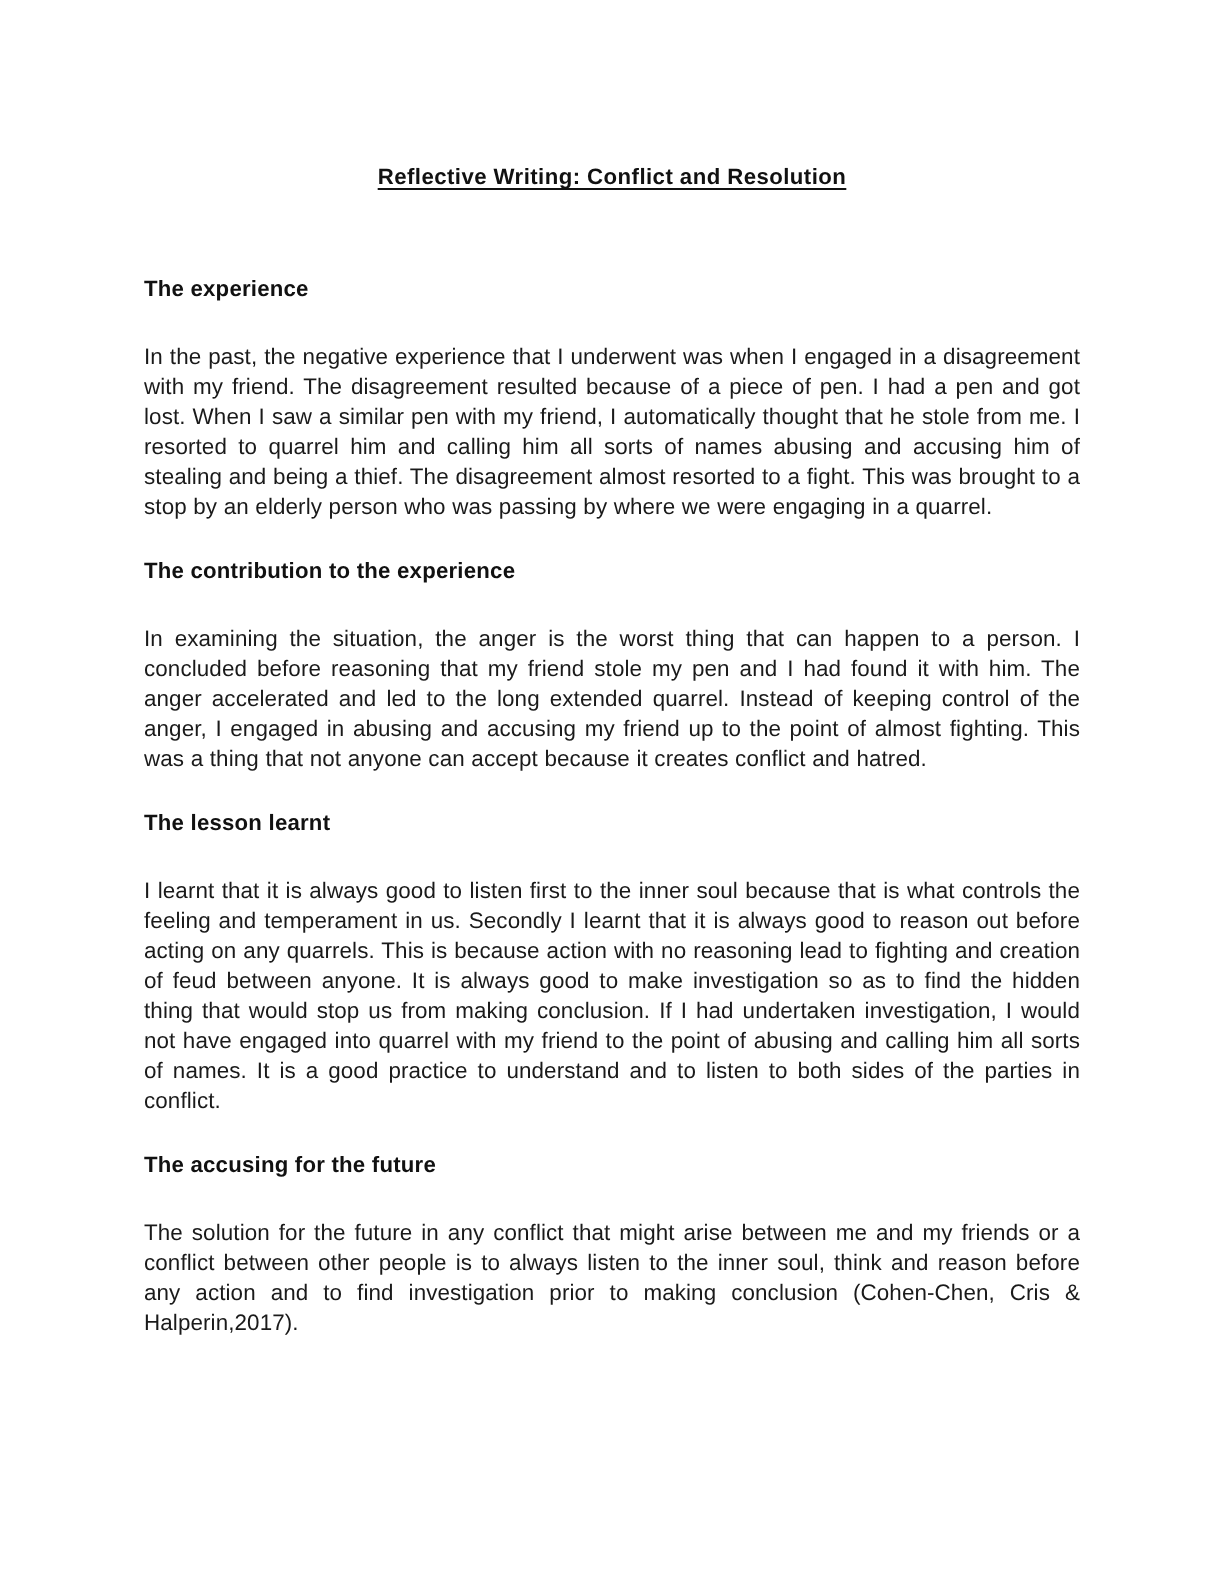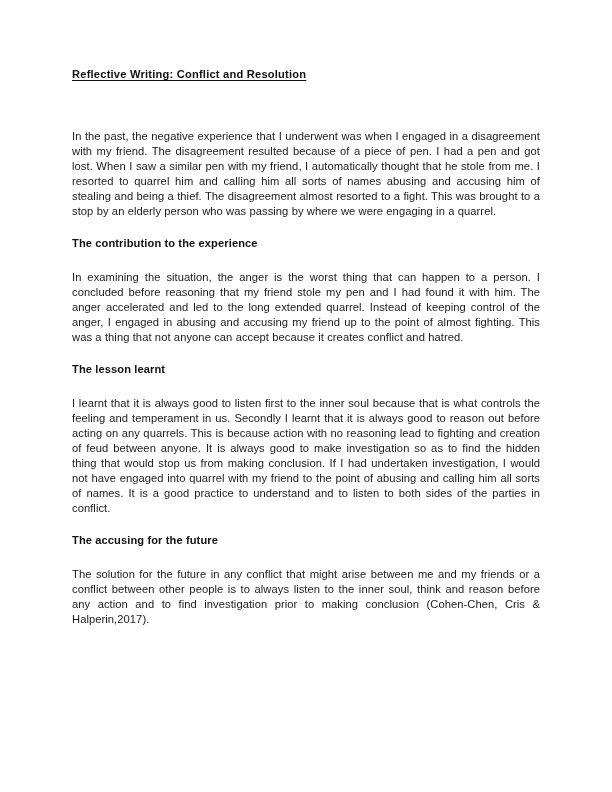--- a/index.html
+++ b/index.html
@@ -28,26 +28,26 @@
 
   
   .content {
     position: absolute;
     left: 72px;
     top: 0;
     width: 468px;
   }
 
   .doc-title {
-    margin: 0;
+    margin: 15px;
     padding: 0;
     padding-top: 68px;
     font-size: 11.1px;
     font-weight: bold;
-    text-align: left;
+    text-align: center;
     text-decoration: underline;
     text-underline-offset: 2px;
     line-height: 13px;
     letter-spacing: 0.02em;
     color: #111111;
   }
 
   .section-heading {
     margin: 0;
     padding: 0;
@@ -77,20 +77,21 @@
 </style>
 </head>
 <body>
 
 <div class="page">
   <div class="content">
 
     <h1 class="doc-title">Reflective Writing: Conflict and Resolution</h1>
 
     <div class="gap-heading-top"></div>
+    <h2 class="section-heading">The experience</h2>
     <div class="gap-heading-para"></div>
     <p class="para">In the past, the negative experience that I underwent was when I engaged in a disagreement with my friend. The disagreement resulted because of a piece of pen. I had a pen and got lost. When I saw a similar pen with my friend, I automatically thought that he stole from me. I resorted to quarrel him and calling him all sorts of names abusing and accusing him of stealing and being a thief. The disagreement almost resorted to a fight. This was brought to a stop by an elderly person who was passing by where we were engaging in a quarrel.</p>
 
     <div class="gap-para-heading"></div>
     <h2 class="section-heading">The contribution to the experience</h2>
     <div class="gap-heading-para"></div>
     <p class="para">In examining the situation, the anger is the worst thing that can happen to a person. I concluded before reasoning that my friend stole my pen and I had found it with him. The anger accelerated and led to the long extended quarrel. Instead of keeping control of the anger, I engaged in abusing and accusing my friend up to the point of almost fighting. This was a thing that not anyone can accept because it creates conflict and hatred.</p>
 
     <div class="gap-para-heading"></div>
     <h2 class="section-heading">The lesson learnt</h2>

